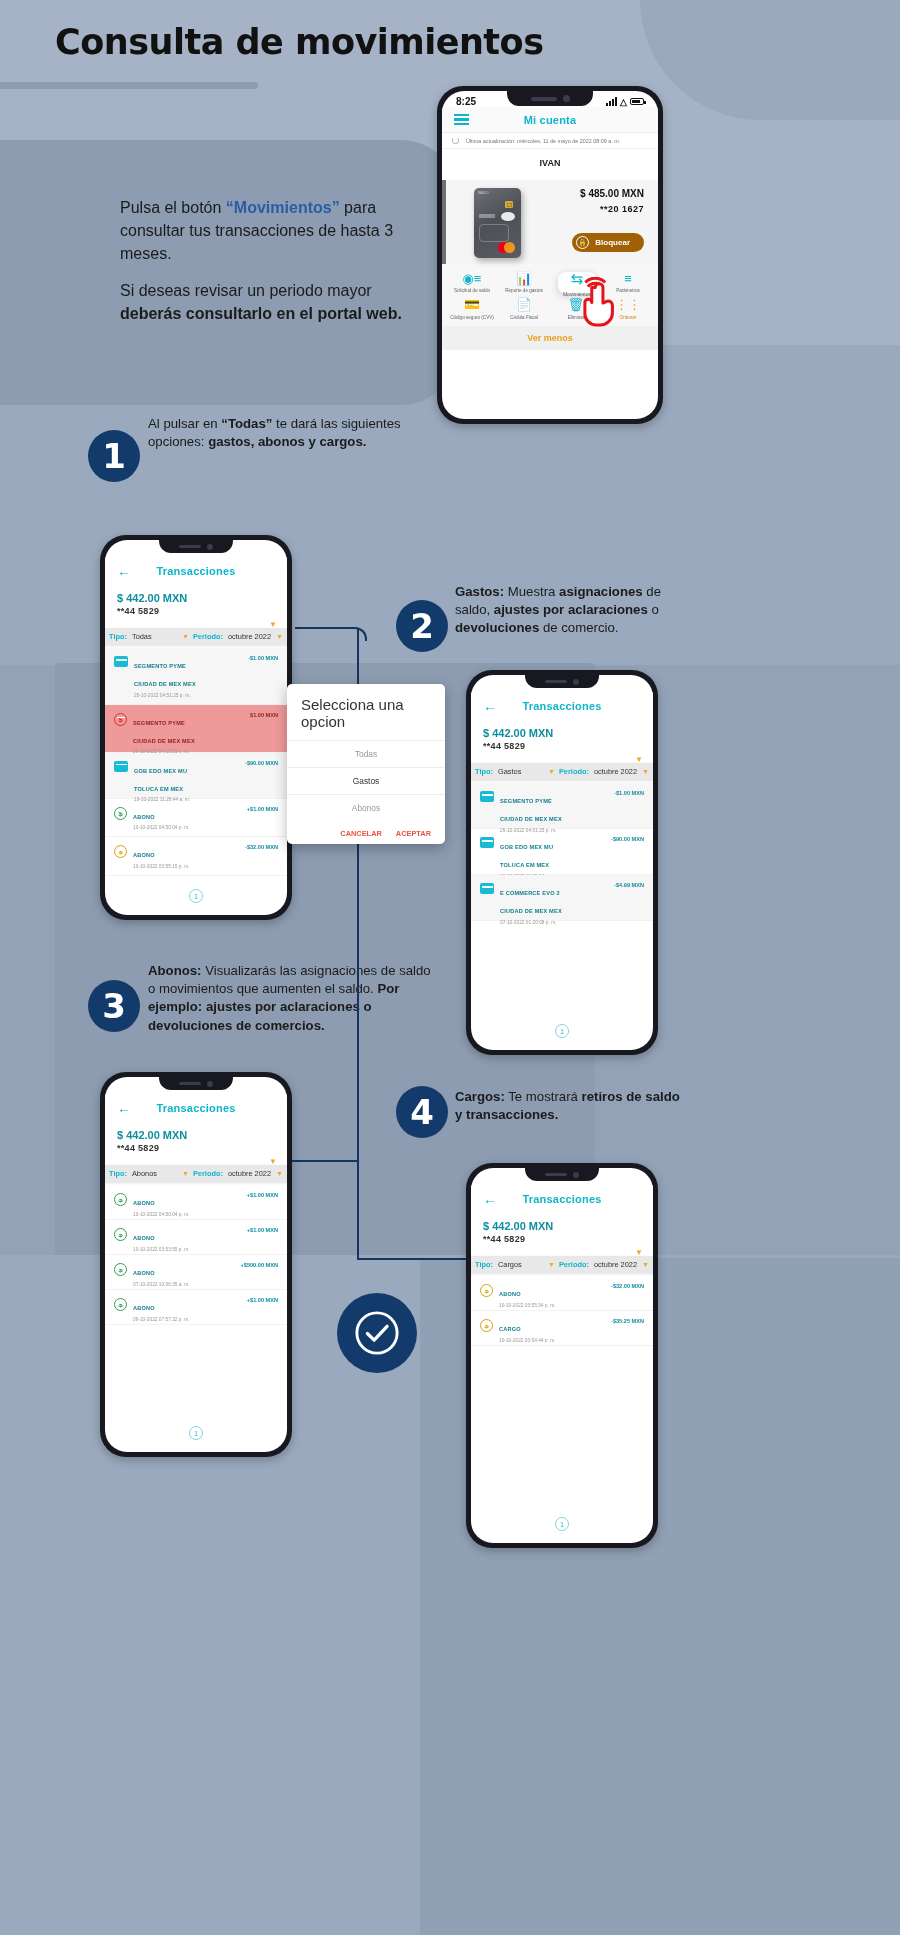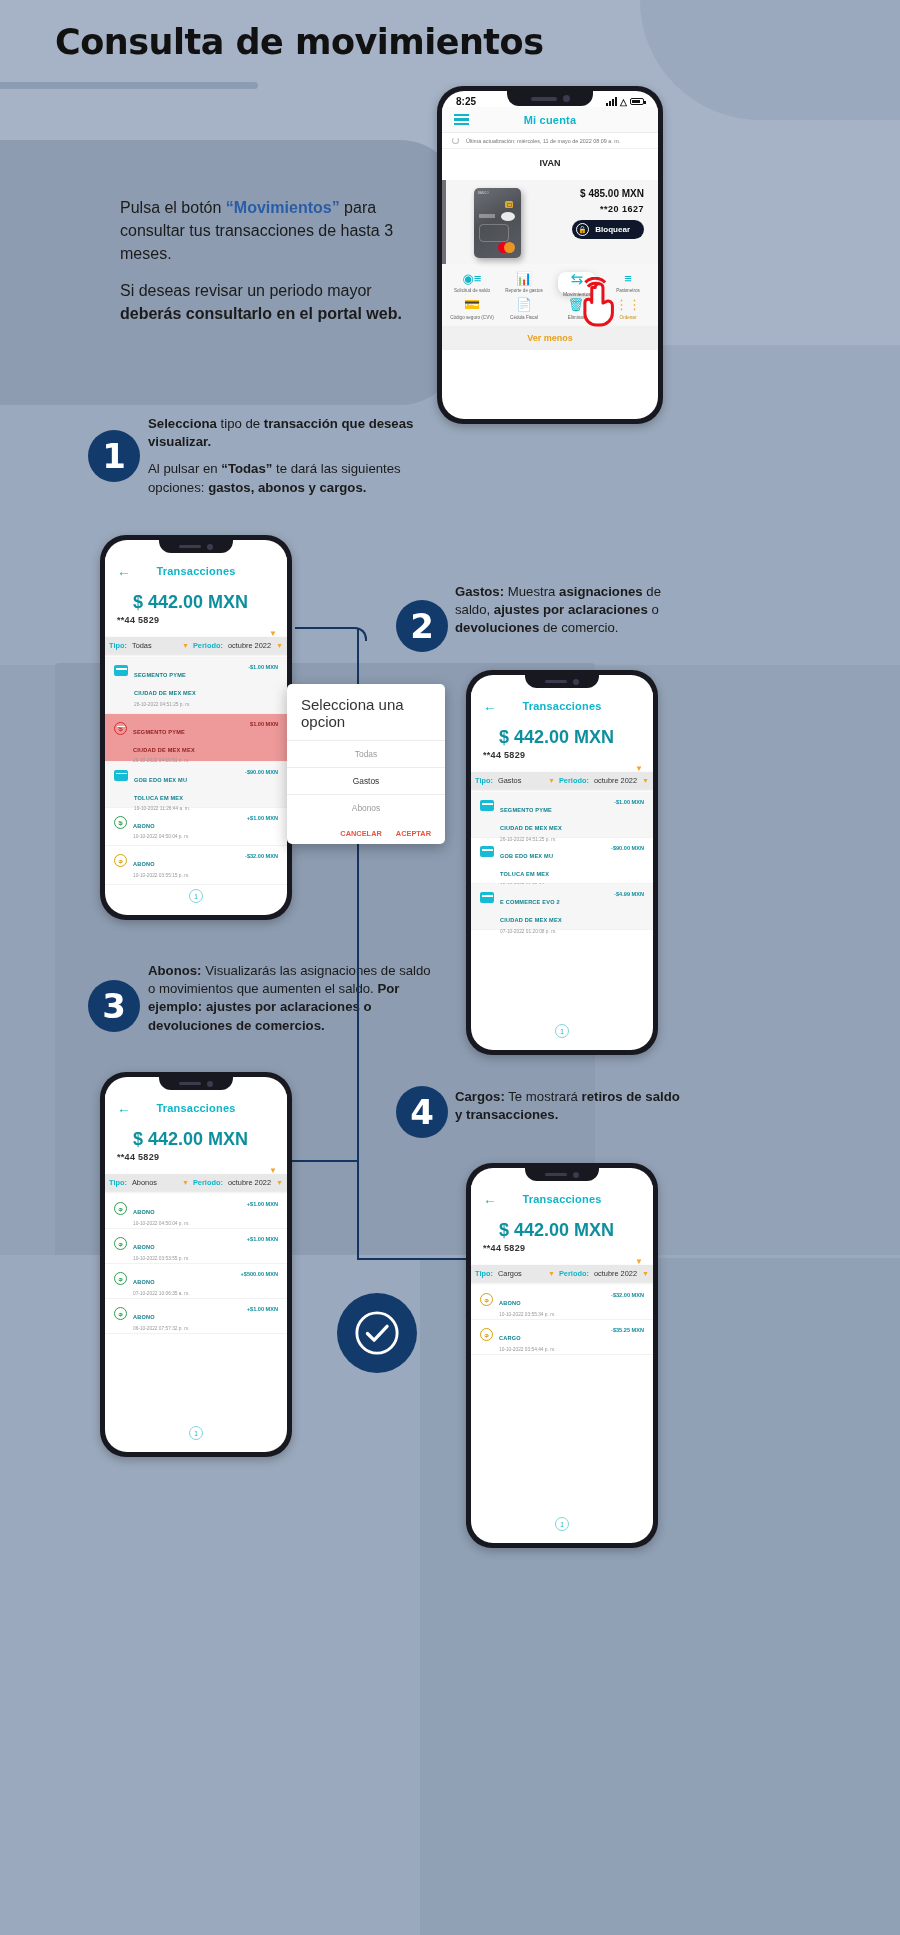--- a/index.html
+++ b/index.html
@@ -159,22 +159,22 @@
   .cc-stripe{position:absolute;top:26px;left:5px;width:16px;height:4px;background:rgba(255,255,255,.35);}
   .cc-globe{position:absolute;top:36px;left:5px;width:30px;height:18px;border:.5px solid rgba(255,255,255,.25);border-radius:4px;}
   .cc-mc{position:absolute;bottom:5px;right:6px;width:17px;height:11px;}
   .cc-mc i{position:absolute;top:0;width:11px;height:11px;border-radius:50%;}
   .cc-mc i:first-child{left:0;background:#eb001b;}
   .cc-mc i:last-child{right:0;background:#f79e1b;opacity:.9;}
   .card-right { margin-left:auto; text-align:right; padding-right:4px; }
   .card-amt { font-size:10px; font-weight:bold; color:#111; }
   .card-num { font-size:9px; font-weight:bold; color:#111; margin-top:5px; letter-spacing:.5px; }
   .btn-block {
-    margin-top:6px; display:inline-flex; align-items:center; gap:6px;
-    background:#0f172a; border-radius:12px; padding:3px 14px 3px 4px; color:#fff;
+    margin-top:19px; display:inline-flex; align-items:center; gap:6px;
+    background:#a16207; border-radius:12px; padding:3px 14px 3px 4px; color:#fff;
     font-size:8px; font-weight:bold;
   }
   .btn-block .lockcircle{
     width:13px;height:13px;border-radius:50%;border:1.2px solid #fff;
     display:flex;align-items:center;justify-content:center;font-size:7px;
   }
 
   
   .act-grid {
     display:grid; grid-template-columns:repeat(4,1fr); gap:4px 0;
@@ -196,21 +196,21 @@
     box-shadow:0 2px 8px rgba(0,0,0,.18);
     display:flex; flex-direction:column; align-items:center; justify-content:center;
     gap:3px; font-size:5px; color:#555;
   }
   .movimientos-pop .ic { color:#0fb5c9; font-size:15px; }
 
   
   .hand { position:absolute; z-index:20; }
 
   
-  .tx-balance { padding:7px 28px 2px; font-size:18px; font-weight:bold; color:#0e8f9e; }
+  .tx-balance { padding:7px 12px 2px; font-size:11px; font-weight:bold; color:#0e8f9e; }
   .tx-acct { padding:0 12px 4px; font-size:9px; color:#333; font-weight:bold; letter-spacing:.3px; }
   .tx-caret { text-align:right; padding:0 10px 3px; color:#f5a623; font-size:8px; }
   .filter-pill {
     position:absolute; left:-12px; right:-12px;
     background:#e8e8e8; border-radius:16px;
     display:flex; align-items:center; padding:4px 16px;
     font-size:7.4px; box-shadow:0 1px 3px rgba(0,0,0,.12); z-index:6;
   }
   .filter-pill .lbl { color:#0fb5c9; font-weight:bold; margin-right:5px; }
   .filter-pill .val { color:#333; }
@@ -393,23 +393,20 @@
       <path d="M47 24 a9 9 0 0 1 18 0 v36 l9 -4 a10 10 0 0 1 13 9 v18
                a28 28 0 0 1 -28 28 h-10 a26 26 0 0 1 -26 -26 v-26
                a8 8 0 0 1 16 0 v-35 z" fill="#fff" stroke="#e8131a" stroke-width="7" stroke-linejoin="round"></path>
     </svg>
   </div>
 </div>
 
 <div class="step-circle" style="left:88px; top:430px;">1</div>
 <div class="step-text" style="left:148px; top:415px; width:270px;">
   <p>
-    <span class="b">Selecciona</span><span> tipo de </span><span class="b">transacción que deseas visualizar.</span>
-  </p>
-  <p>
     <span>Al pulsar en </span><span class="b">“Todas”</span><span> te dará las siguientes opciones: </span><span class="b">gastos, abonos y cargos.</span>
   </p>
 </div>
 
 <div class="conn" style="left:295px; top:756px; width:72px; height:0; border-width:0 0 2px 0;"></div>
 <div class="conn" style="left:357px; top:628px; width:0; height:130px; border-width:0 0 0 2px; border-top-right-radius:10px;"></div>
 <div class="conn" style="left:295px; top:627px; width:72px; height:14px; border-width:2px 2px 0 0; border-top-right-radius:12px; border-left:none; border-bottom:none;"></div>
 
 <div class="phone" style="left:100px; top:535px; width:192px; height:385px;">
   <div class="screen">

